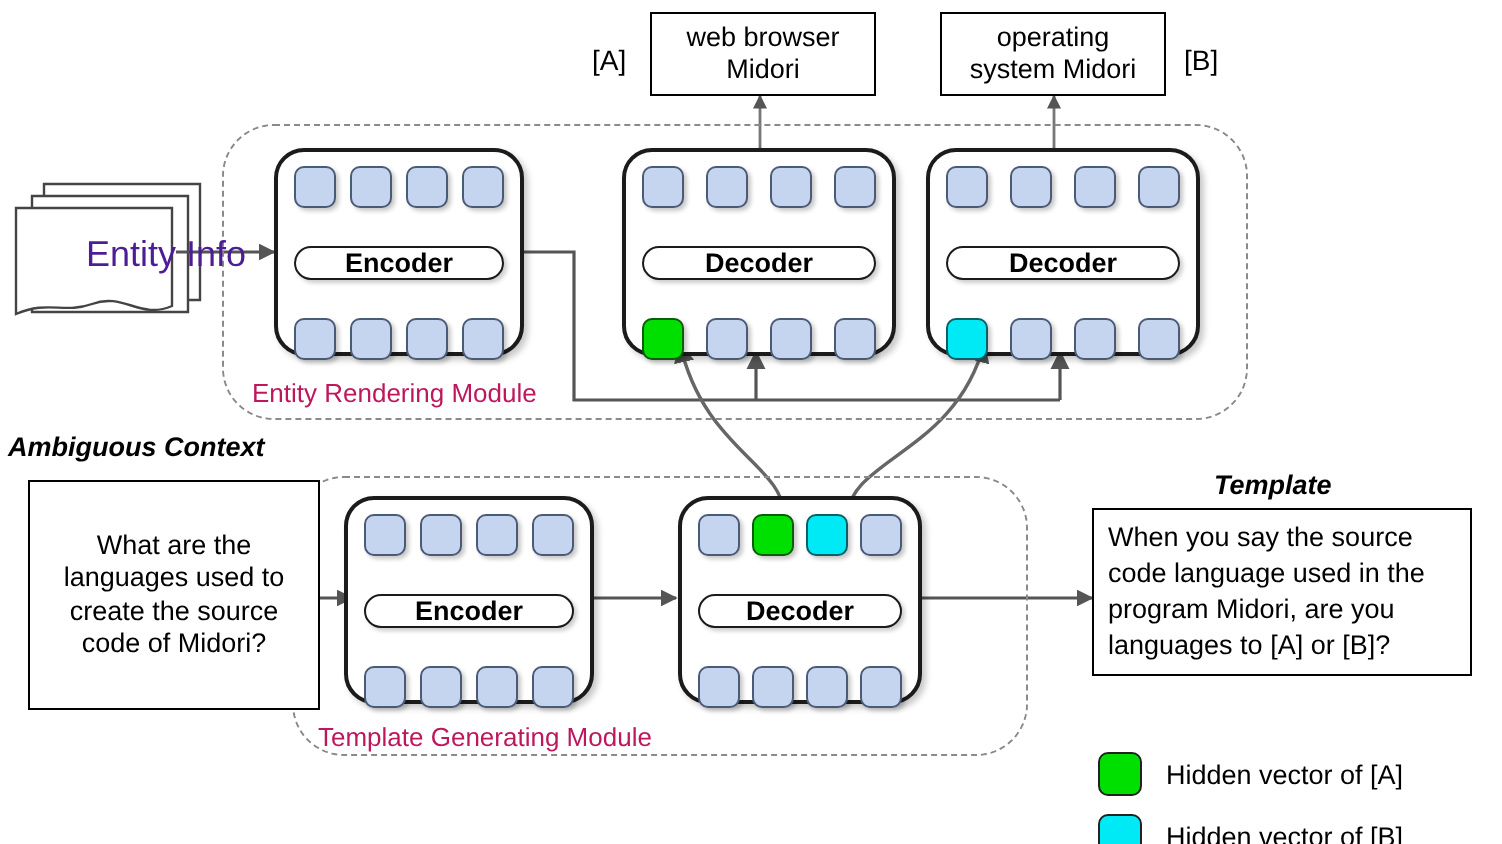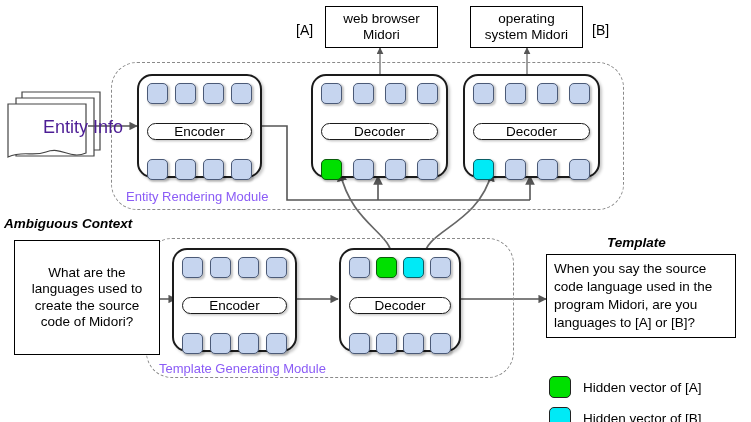--- a/index.html
+++ b/index.html
@@ -61,21 +61,21 @@
 
   
   .dashed-module {
     border: 1.4px dashed #8a8a8a;
     border-radius: 26px;
     background: transparent;
   }
   .module-label {
     position: absolute;
     font-size: 13px;
-    color: #8b5cf6;
+    color: #be185d;
     white-space: nowrap;
   }
 
   
   .seq-block {
     border: 2px solid #1b1b1b;
     border-radius: 15px;
     background: #fff;
     box-shadow: 2px 2px 3px rgba(0,0,0,0.22);
     display: flex;
@@ -113,20 +113,21 @@
     background: #fff;
     box-shadow: 1.5px 1.5px 2px rgba(0,0,0,0.20);
     height: 23px;
     display: flex;
     align-items: center;
     justify-content: center;
     font-size: 13.5px;
     color: #000;
     margin: 19px 0;
     box-sizing: border-box;
+    font-weight: bold;
   }
 
   
   .legend { position: absolute; }
   .legend-row {
     display: flex;
     align-items: center;
     margin-bottom: 9px;
   }
   .legend-swatch {

